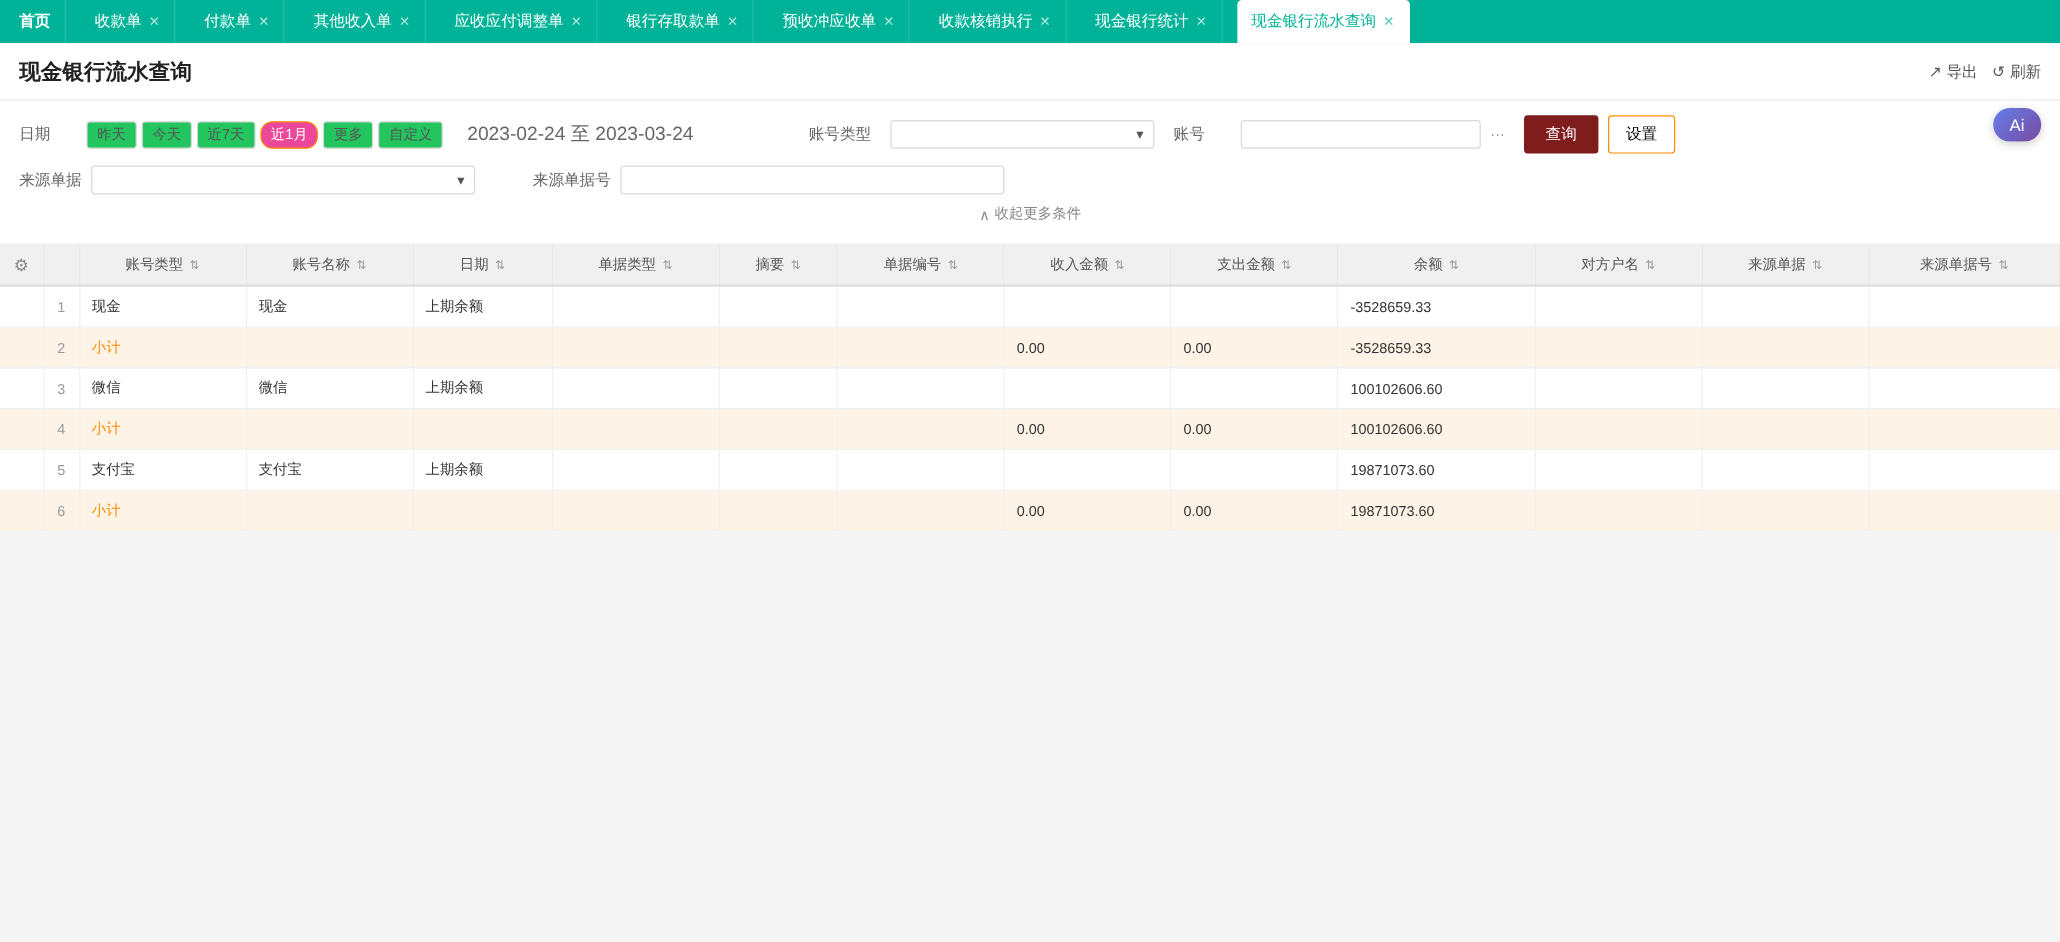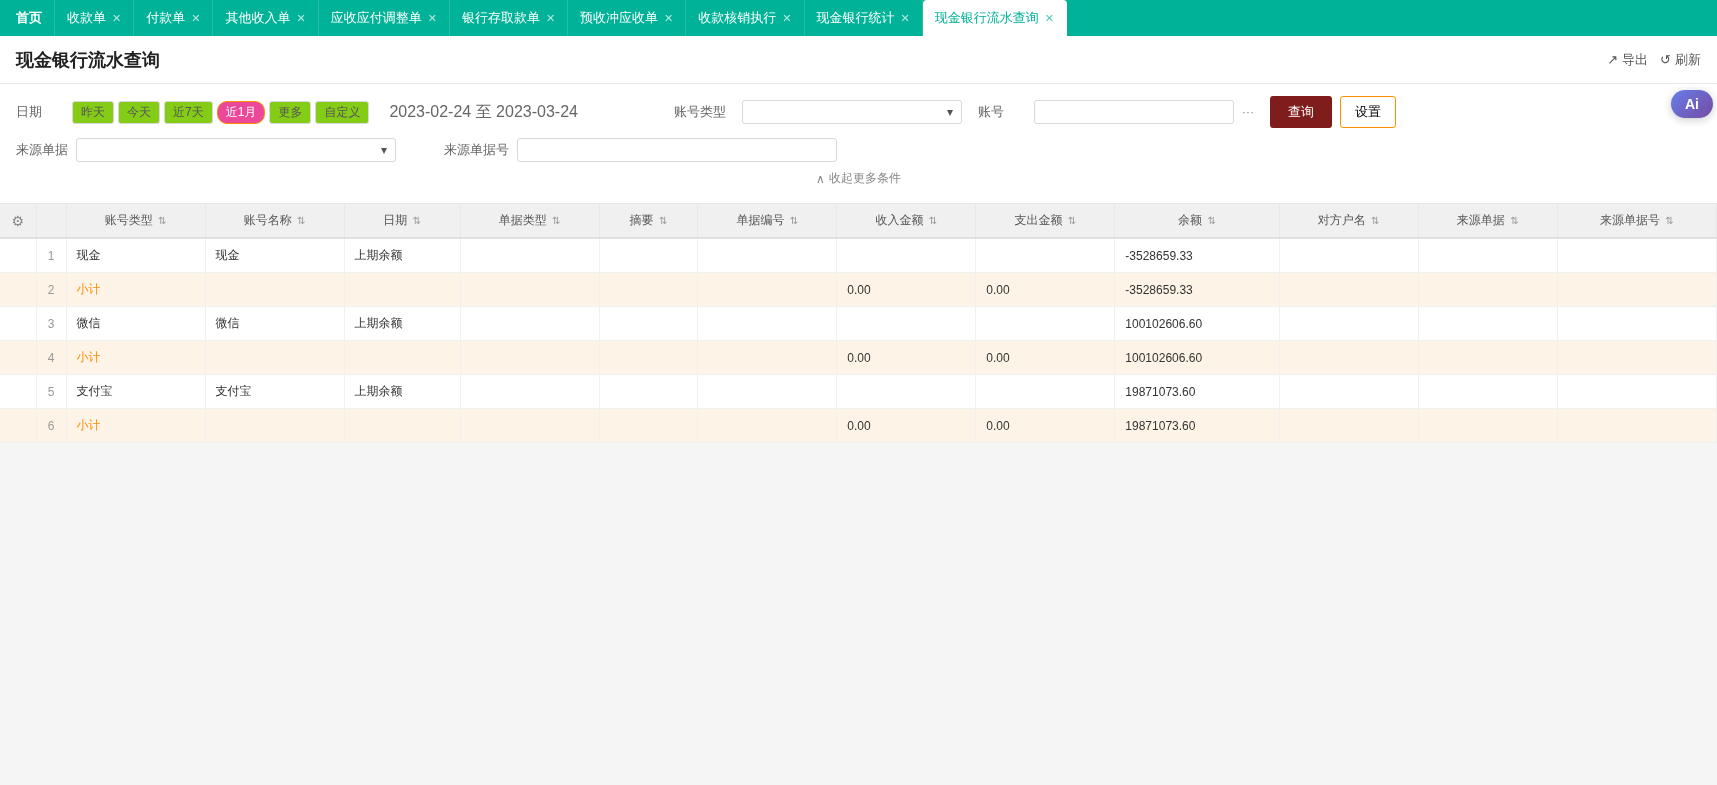--- a/index.html
+++ b/index.html
@@ -6,20 +6,21 @@
     body { font-family: 'Microsoft YaHei', Arial, sans-serif; font-size: 12px; background: #f5f5f5; color: #333; }
 
     
     .top-nav {
       background: #00b398;
       display: flex;
       align-items: center;
       height: 36px;
       padding: 0 4px;
       overflow: hidden;
+      gap: 12px;
     }
     .nav-item {
       color: #fff;
       padding: 0 12px;
       height: 36px;
       display: flex;
       align-items: center;
       cursor: pointer;
       white-space: nowrap;
       font-size: 13px;
@@ -86,21 +87,21 @@
       display: flex;
       align-items: center;
       gap: 4px;
     }
     .date-btn {
       padding: 2px 8px;
       border: 1px solid #d9d9d9;
       border-radius: 3px;
       cursor: pointer;
       font-size: 12px;
-      background: #84cc16;
+      background: #22c55e;
       color: #555;
     }
     .date-btn.active {
       background: #ec4899;
       border-color: #ff8c00;
       color: #fff;
       border-radius: 10px;
     }
     .date-range {
       color: #666;
@@ -238,28 +239,28 @@
     }
     .settings-col {
       width: 36px;
       text-align: center;
     }
     .gear-icon { font-size: 14px; cursor: pointer; color: #888; }
 
     
     .ai-badge {
       position: fixed;
-      right: 4px;
+      right: 16px;
       top: 90px;
       background: linear-gradient(135deg, #667eea 0%, #764ba2 100%);
       color: white;
       border-radius: 20px;
       padding: 6px 14px;
       font-size: 14px;
-      font-weight: bold;
+      font-weight: normal;
       cursor: pointer;
       box-shadow: 0 2px 8px rgba(0,0,0,0.2);
     }
   </style>
 </head>
 <body>
 
 <div class="top-nav">
   <div class="nav-item nav-home">
     <span>首页</span>

